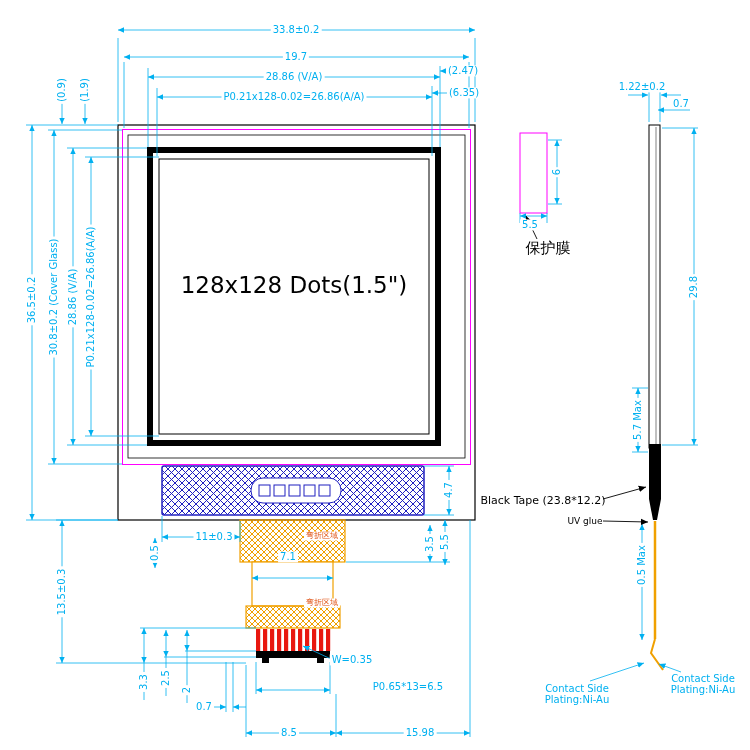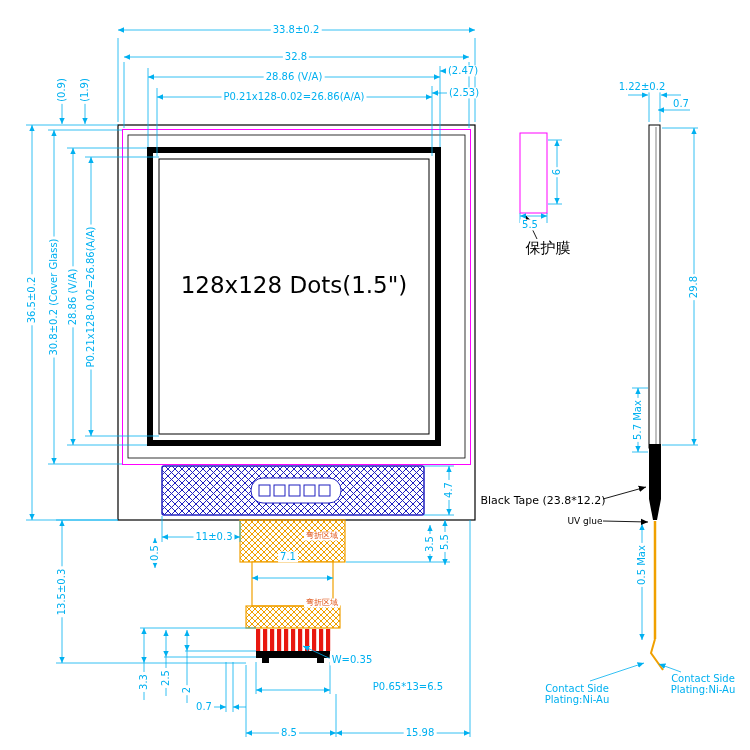--- a/index.html
+++ b/index.html
@@ -187,25 +187,25 @@
   </g>
 
   <g stroke="#000" stroke-width="0.9" fill="none">
     <line x1="537" y1="239" x2="526" y2="216" marker-end="url(#arb)"></line>
     <line x1="603" y1="499" x2="646" y2="487" marker-end="url(#arb)"></line>
     <line x1="603" y1="521" x2="648" y2="522" marker-end="url(#arb)"></line>
   </g>
 </svg>
 
 <span class="lbl" style="left:296px;top:30px">33.8±0.2</span>
-<span class="lbl" style="left:296px;top:57px">32.8</span>
+<span class="lbl" style="left:296px;top:57px">19.7</span>
 <span class="lbl" style="left:294px;top:77px">28.86 (V/A)</span>
 <span class="lbl" style="left:294px;top:97px">P0.21x128-0.02=26.86(A/A)</span>
 <span class="lbl" style="left:463px;top:71px">(2.47)</span>
-<span class="lbl" style="left:464px;top:93px">(2.53)</span>
+<span class="lbl" style="left:464px;top:93px">(6.35)</span>
 
 <span class="lbl rot" style="left:62px;top:90px">(0.9)</span>
 <span class="lbl rot" style="left:85px;top:90px">(1.9)</span>
 <span class="lbl rot" style="left:32px;top:300px">36.5±0.2</span>
 <span class="lbl rot" style="left:54px;top:297px">30.8±0.2 (Cover Glass)</span>
 <span class="lbl rot" style="left:73px;top:297px">28.86 (V/A)</span>
 <span class="lbl rot" style="left:91px;top:297px">P0.21x128-0.02=26.86(A/A)</span>
 
 <span class="lbl blk big nobg" style="left:294px;top:286px">128x128 Dots(1.5")</span>
 

